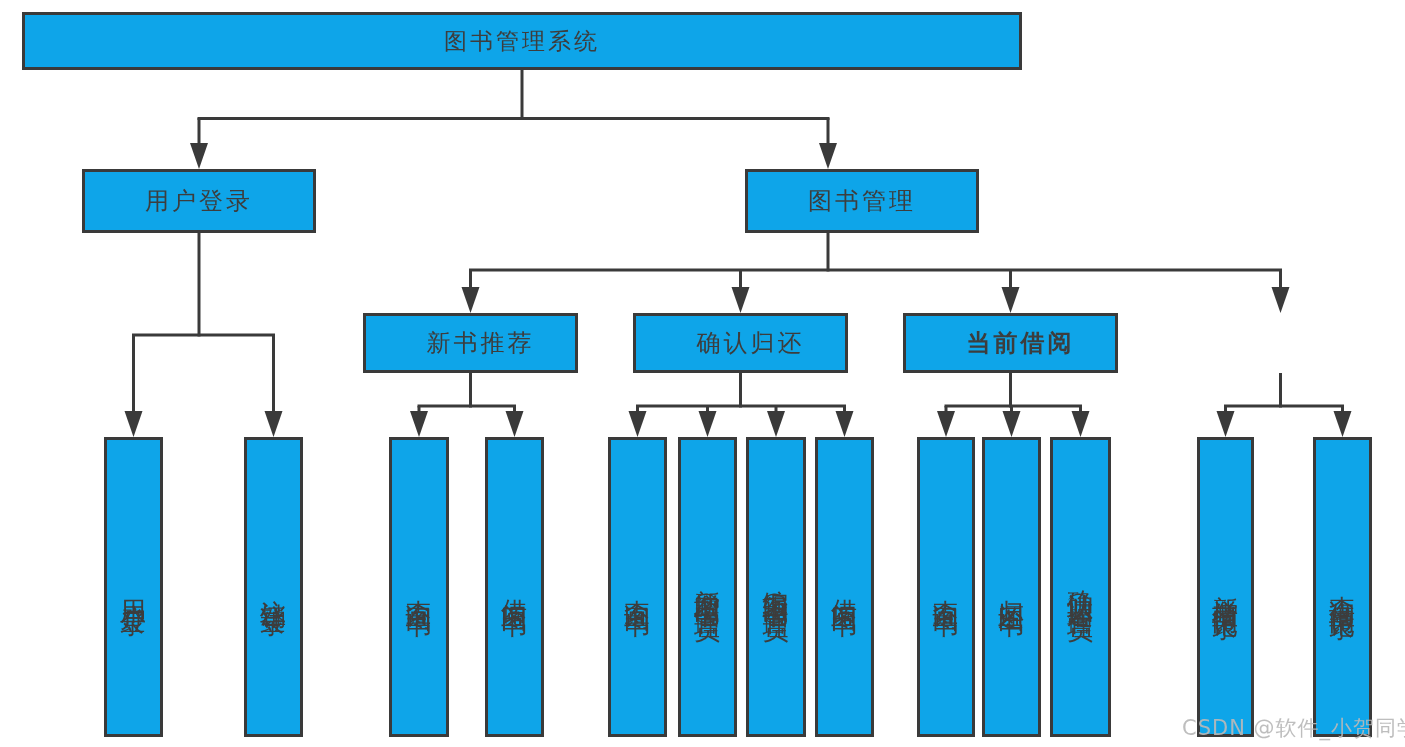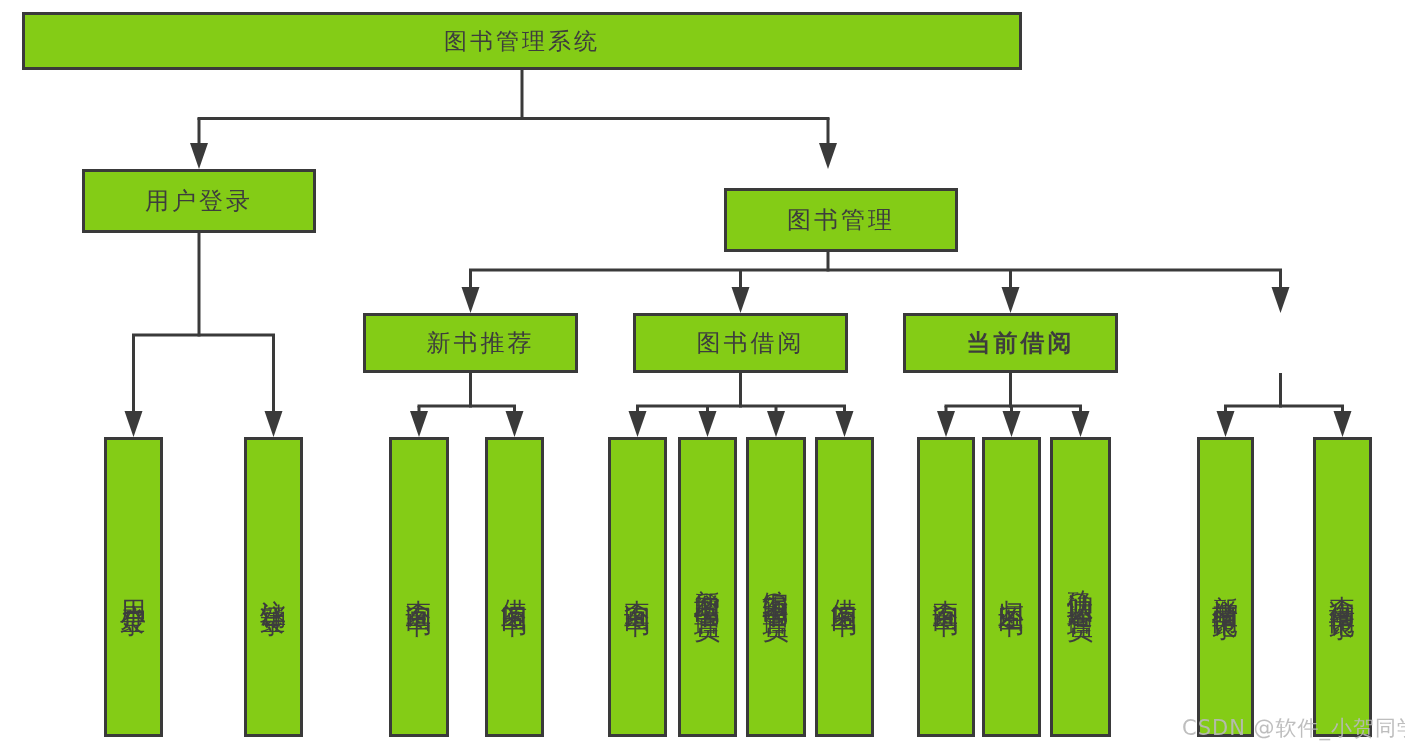--- a/index.html
+++ b/index.html
@@ -5,21 +5,21 @@
   html,body{margin:0;padding:0;}
   body{
     width:1405px;height:747px;position:relative;background:#ffffff;
     font-family:"DejaVu Sans","Liberation Sans",sans-serif;
     overflow:hidden;
   }
   .stage{position:absolute;left:0;top:0;width:1405px;height:747px;}
   svg.wires{position:absolute;left:0;top:0;z-index:1;}
   .box{
     position:absolute;z-index:2;box-sizing:border-box;
-    border:3px solid #3a3a3a;background:#84cc16;
+    border:3px solid #3a3a3a;background:#0ea5e9;
     display:flex;align-items:center;justify-content:center;
     color:#3d3d3d;
   }
   .hlabel{font-size:23px;letter-spacing:3px;white-space:nowrap;}
   .root{left:22px;top:12px;width:1000px;height:58px;}
   .lvl2{top:169px;height:64px;width:234px;}
   .lvl3{top:313px;height:60px;width:215px;padding-left:20px;}
   .lvl3 .hlabel,.lvl2 .hlabel{font-size:24px;}
   .leaf{top:437px;height:300px;width:59px;}
   .vlabel{
@@ -95,29 +95,29 @@
     </g>
   </svg>
 
   <div class="box root">
     <span class="hlabel">图书管理系统</span>
   </div>
 
   <div class="box lvl2" style="left:82px;">
     <span class="hlabel">用户登录</span>
   </div>
-  <div class="box lvl2" style="left:724px;margin-top:19px;">
+  <div class="box lvl2" style="left:745px;">
     <span class="hlabel">图书管理</span>
   </div>
 
   <div class="box lvl3" style="left:363px;">
     <span class="hlabel">新书推荐</span>
   </div>
   <div class="box lvl3" style="left:633px;">
-    <span class="hlabel">图书借阅</span>
+    <span class="hlabel">确认归还</span>
   </div>
   <div class="box lvl3" style="left:903px;font-weight:bold;">
     <span class="hlabel">当前借阅</span>
   </div>
 
   <div class="box leaf" style="left:104px;">
     <span class="vlabel">用户登录</span>
   </div>
   <div class="box leaf" style="left:244px;">
     <span class="vlabel">注销登录</span>

